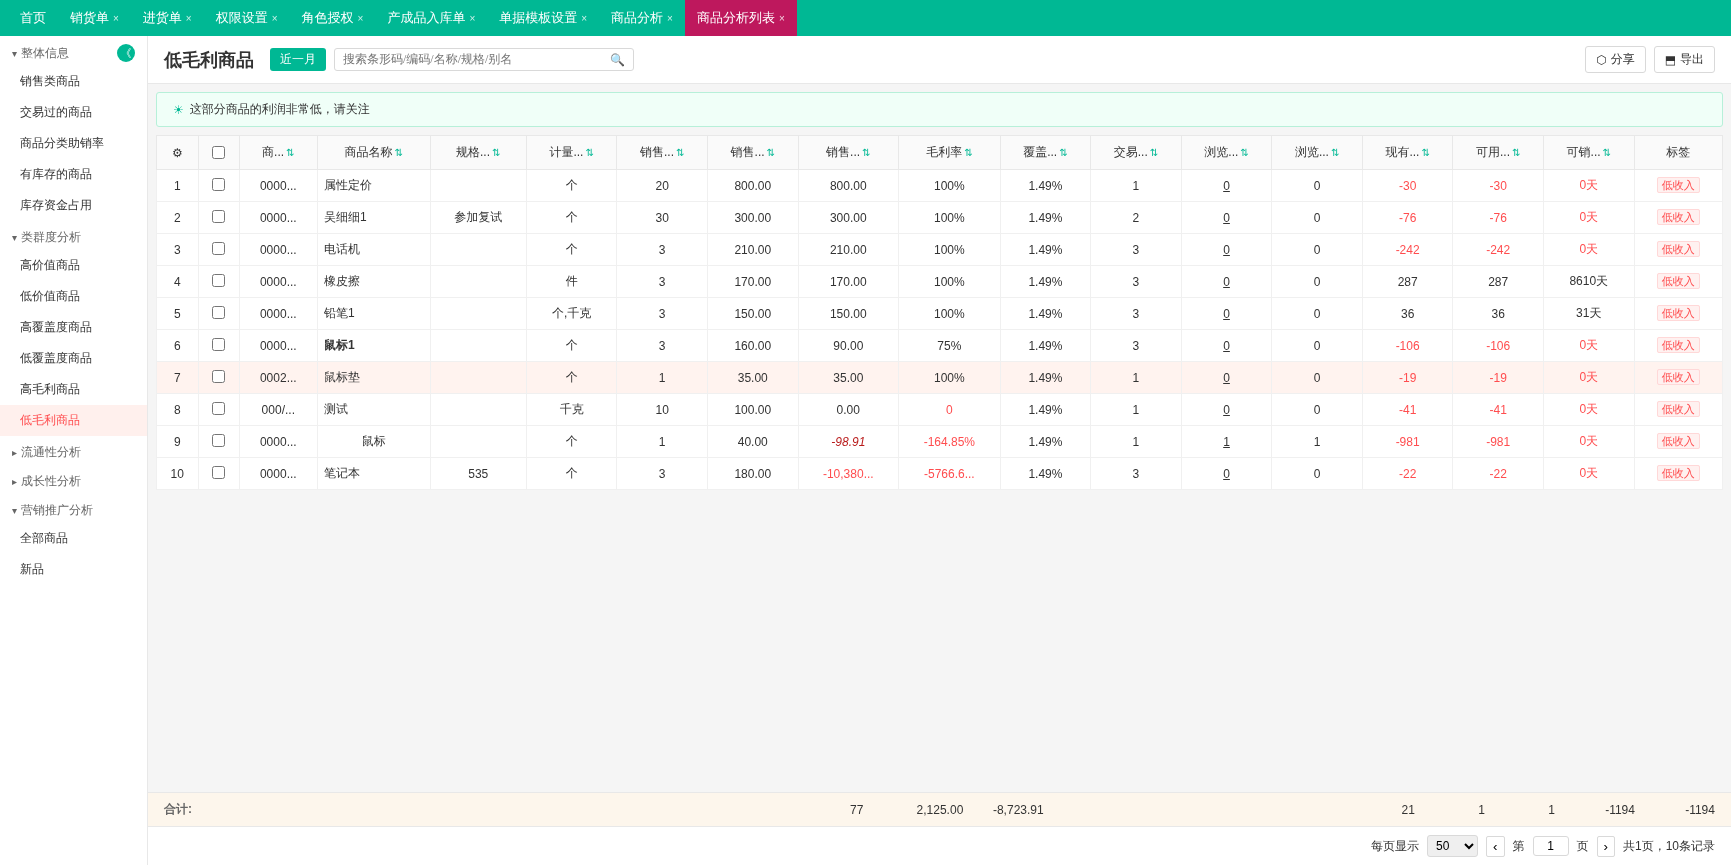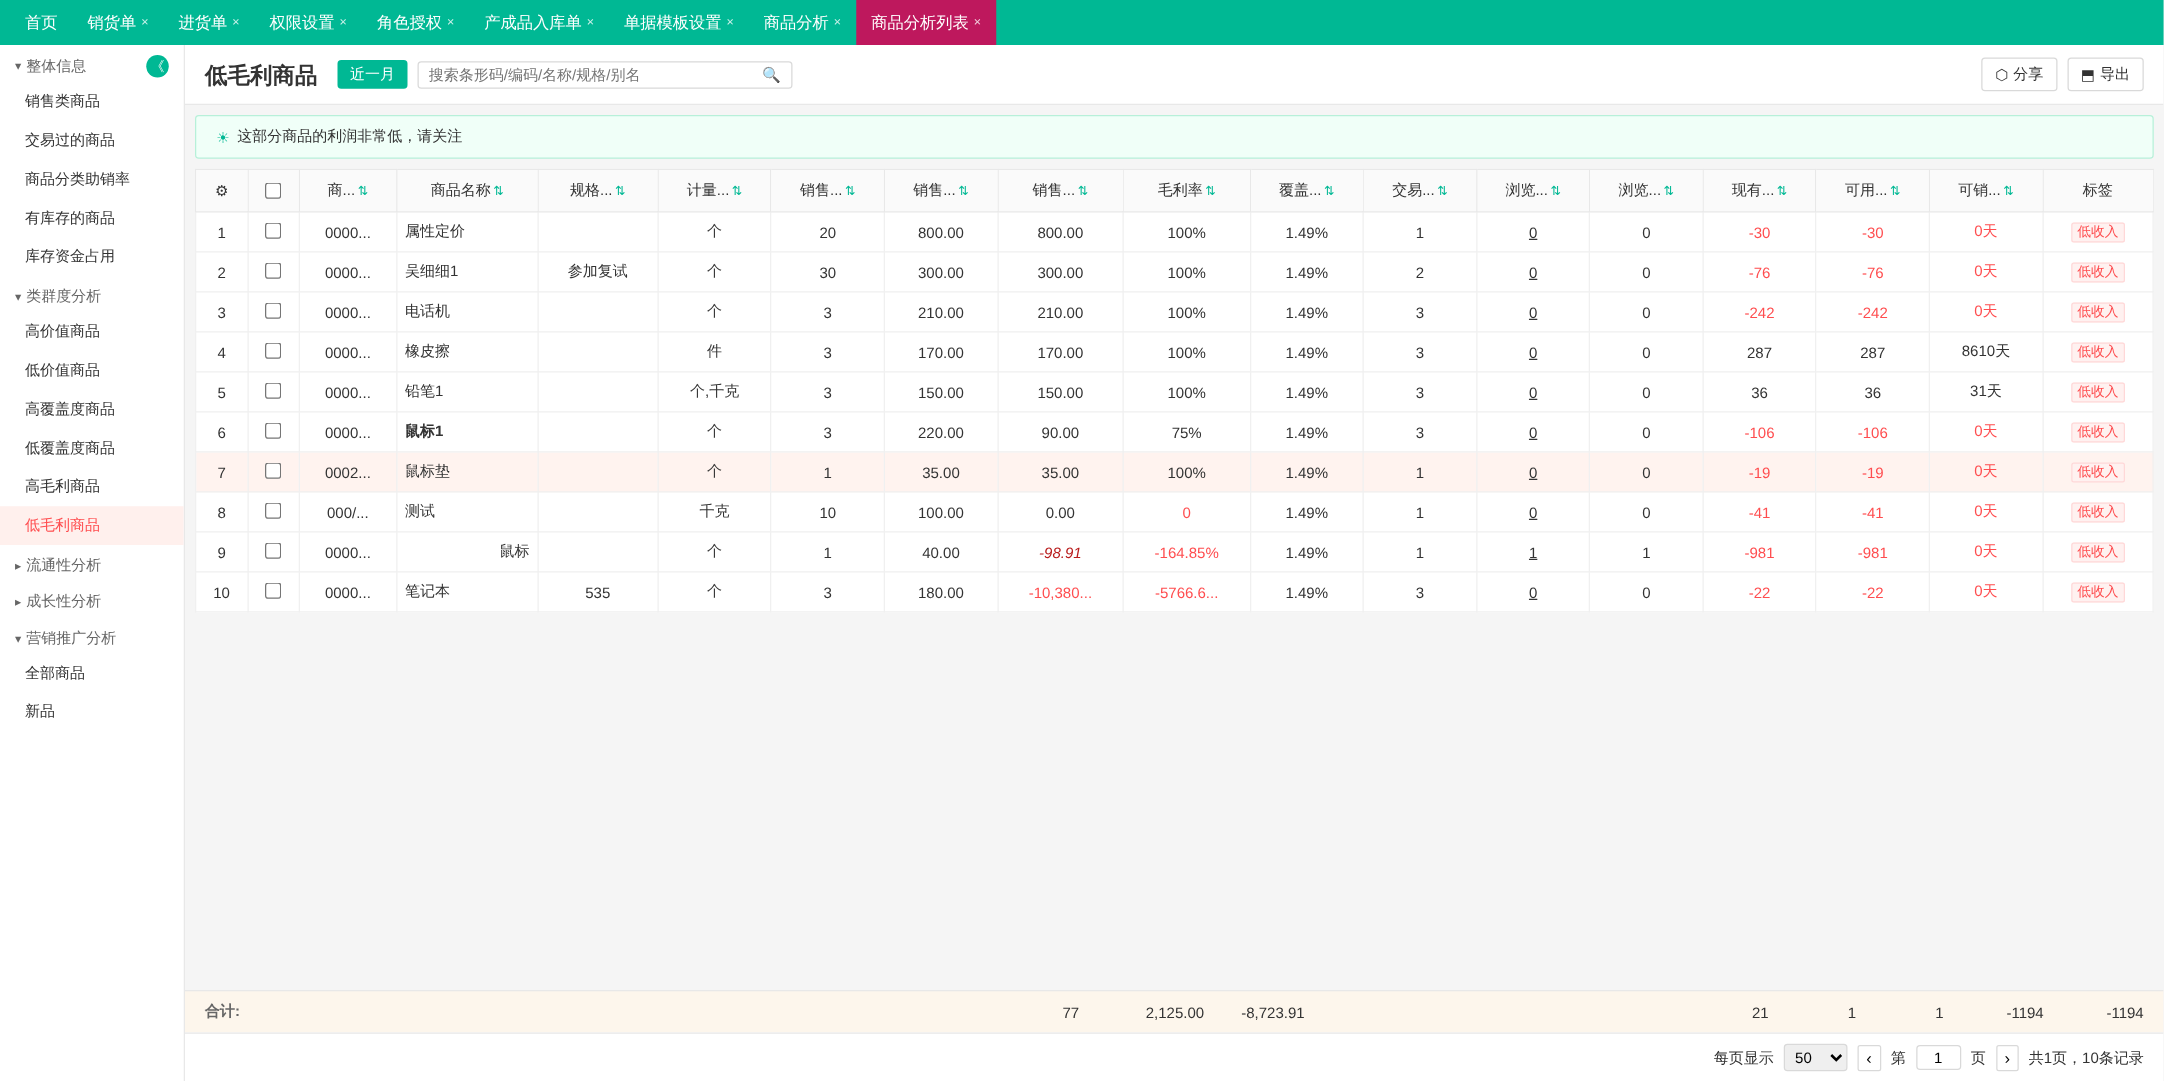--- a/index.html
+++ b/index.html
@@ -106,20 +106,21 @@
       flex: 1;
       max-width: 300px;
       background: #fff;
     }
     .content-header .search-box input {
       border: none;
       outline: none;
       font-size: 12px;
       flex: 1;
       color: #701a75;
+      font-family: Liberation Serif, serif;
     }
     .content-header .spacer { flex: 1; }
     .content-header .header-actions {
       display: flex;
       gap: 8px;
     }
     .content-header .header-btn {
       display: flex;
       align-items: center;
       gap: 4px;
@@ -541,21 +542,21 @@
       <td><span class="tag-badge">低收入</span></td>
     </tr>
             <tr>
       <td>6</td>
       <td><input type="checkbox" style=""></td>
       <td>0000...</td>
       <td style="text-align:left;font-weight:bold;">鼠标1</td>
       <td></td>
       <td>个</td>
       <td>3</td>
-      <td>220.00</td>
+      <td>160.00</td>
       <td style="color:#333;">90.00</td>
       <td style="color:#333;">75%</td>
       <td>1.49%</td>
       <td>3</td>
       <td><span class="underline-link">0</span></td>
       <td>0</td>
       <td style="color:#ff4d4f;">-106</td>
       <td style="color:#ff4d4f;">-106</td>
       <td style="color:#ff4d4f;">0天</td>
       <td><span class="tag-badge">低收入</span></td>
@@ -597,21 +598,21 @@
       <td>0</td>
       <td style="color:#ff4d4f;">-41</td>
       <td style="color:#ff4d4f;">-41</td>
       <td style="color:#ff4d4f;">0天</td>
       <td><span class="tag-badge">低收入</span></td>
     </tr>
             <tr>
       <td>9</td>
       <td><input type="checkbox" style=""></td>
       <td>0000...</td>
-      <td style="text-align:right;font-family:Liberation Mono, monospace;">鼠标</td>
+      <td style="text-align:center;font-family:Liberation Mono, monospace;">鼠标</td>
       <td></td>
       <td>个</td>
       <td>1</td>
       <td>40.00</td>
       <td style="color:#b91c1c;font-style:italic;">-98.91</td>
       <td style="color:#ff4d4f;">-164.85%</td>
       <td>1.49%</td>
       <td>1</td>
       <td><span class="underline-link">1</span></td>
       <td>1</td>

